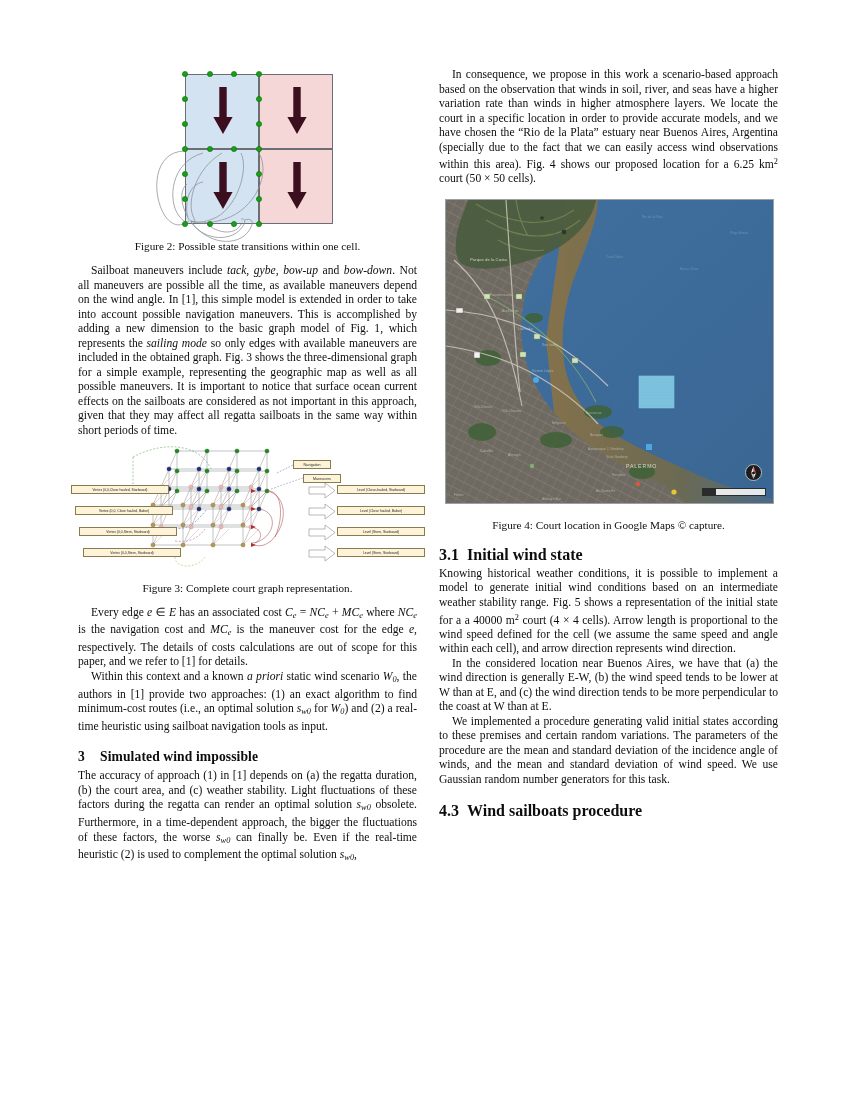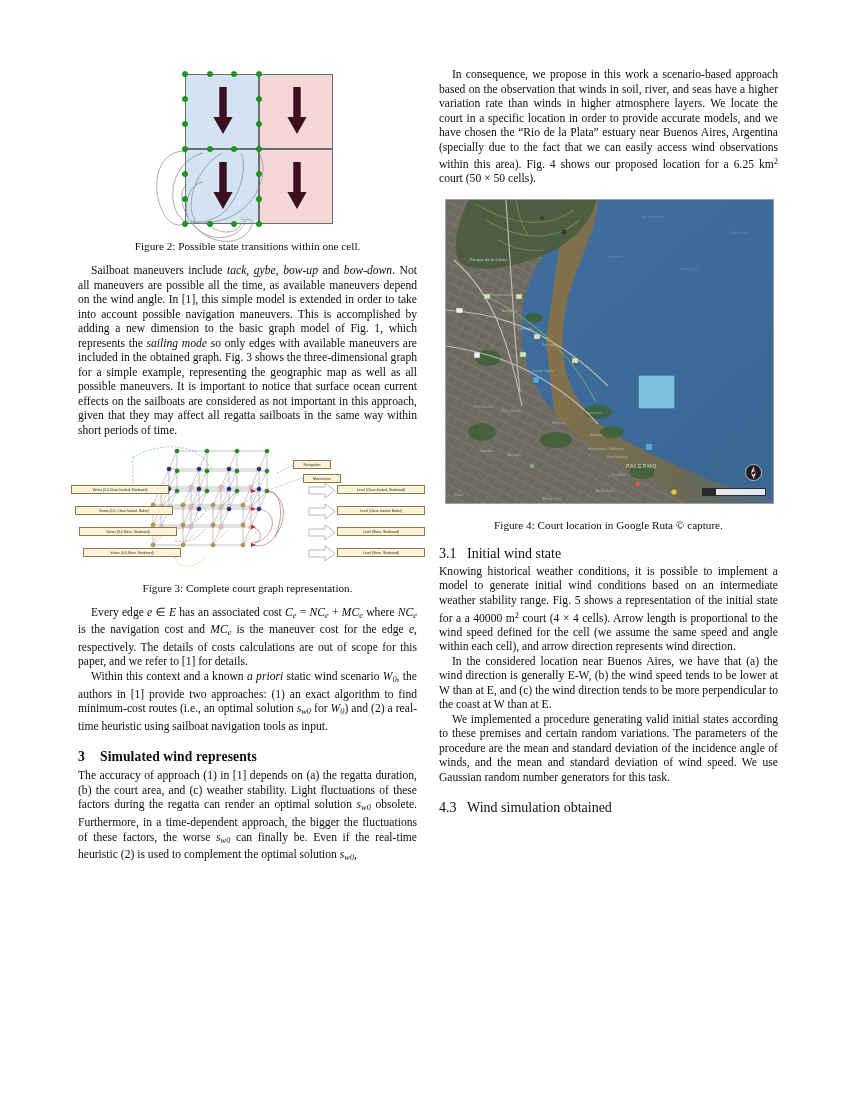--- a/index.html
+++ b/index.html
@@ -42,22 +42,22 @@
     margin:1px 0 0 0;
   }
   h2.sec{
     font-size:13.6px;
     font-weight:bold;
     margin:15px 0 4px 0;
     letter-spacing:0.1px;
   }
   h2.sec .num{display:inline-block;width:22px;}
   h3.subsec{
-    font-size:14px;
-    font-weight:normal;
+    font-size:16px;
+    font-weight:bold;
     margin:14px 0 3px 0;
   }
   h3.subsec .num{display:inline-block;width:28px;}
 
   i,em{font-style:italic;}
   .mi{font-family:"Liberation Serif",serif;font-style:italic;}
   .sub{font-size:0.72em;vertical-align:-0.25em;font-style:italic;}
   .sup{font-size:0.72em;vertical-align:0.42em;font-style:normal;}
 
   
@@ -376,21 +376,21 @@
       </div>
     </div>
 
     <div class="caption">Figure 3: Complete court graph representation.</div>
 
     <div class="gap"></div>
     <p class="indent">Every edge <span class="mi">e</span> ∈ <span class="mi">E</span> has an associated cost <span class="mi">C<span class="sub">e</span></span> = <span class="mi">NC<span class="sub">e</span></span> + <span class="mi">MC<span class="sub">e</span></span> where <span class="mi">NC<span class="sub">e</span></span> is the navigation cost and <span class="mi">MC<span class="sub">e</span></span> is the maneuver cost for the edge <span class="mi">e</span>, respectively. The details of costs calculations are out of scope for this paper, and we refer to [1] for details.</p>
     <p class="indent">Within this context and a known <i>a priori</i> static wind scenario <span class="mi">W<span class="sub">0</span></span>, the authors in [1] provide two approaches: (1) an exact algorithm to find minimum-cost routes (i.e., an optimal solution <span class="mi">s<span class="sub">w0</span></span> for <span class="mi">W<span class="sub">0</span></span>) and (2) a real-time heuristic using sailboat navigation tools as input.</p>
 
     <h2 class="sec">
-      <span class="num">3</span><span>Simulated wind represents</span>
+      <span class="num">3</span><span>Simulated wind impossible</span>
     </h2>
     <p>The accuracy of approach (1) in [1] depends on (a) the regatta duration, (b) the court area, and (c) weather stability. Light fluctuations of these factors during the regatta can render an optimal solution <span class="mi">s<span class="sub">w0</span></span> obsolete. Furthermore, in a time-dependent approach, the bigger the fluctuations of these factors, the worse <span class="mi">s<span class="sub">w0</span></span> can finally be. Even if the real-time heuristic (2) is used to complement the optimal solution <span class="mi">s<span class="sub">w0</span></span>,</p>
   </div>
 
   <div class="col">
 
     <p class="indent">In consequence, we propose in this work a scenario-based approach based on the observation that winds in soil, river, and seas have a higher variation rate than winds in higher atmosphere layers. We locate the court in a specific location in order to provide accurate models, and we have chosen the “Rio de la Plata” estuary near Buenos Aires, Argentina (specially due to the fact that we can easily access wind observations within this area). Fig. 4 shows our proposed location for a 6.25 km<span class="sup">2</span> court (50 × 50 cells).</p>
 
     <div class="fig4-wrap">
       <div class="map">
@@ -519,28 +519,28 @@
             <path d="M8.5,15 L6,9 L8.5,10.4 Z" fill="#cfcfcf"></path>
           </svg>
         </div>
 
         <div class="scalebar">
           <div class="blk"></div>
         </div>
       </div>
     </div>
 
-    <div class="caption">Figure 4: Court location in Google Ruta © capture.</div>
+    <div class="caption">Figure 4: Court location in Google Maps © capture.</div>
 
     <h3 class="subsec">
       <span class="num">3.1</span><span>Initial wind state</span>
     </h3>
     <p>Knowing historical weather conditions, it is possible to implement a model to generate initial wind conditions based on an intermediate weather stability range. Fig. 5 shows a representation of the initial state for a a 40000 m<span class="sup">2</span> court (4 × 4 cells). Arrow length is proportional to the wind speed defined for the cell (we assume the same speed and angle within each cell), and arrow direction represents wind direction.</p>
     <p class="indent">In the considered location near Buenos Aires, we have that (a) the wind direction is generally E-W, (b) the wind speed tends to be lower at W than at E, and (c) the wind direction tends to be more perpendicular to the coast at W than at E.</p>
     <p class="indent">We implemented a procedure generating valid initial states according to these premises and certain random variations. The parameters of the procedure are the mean and standard deviation of the incidence angle of winds, and the mean and standard deviation of wind speed. We use Gaussian random number generators for this task.</p>
 
     <h3 class="subsec">
-      <span class="num">4.3</span><span>Wind simulation obtained</span>
+      <span class="num">4.3</span><span>Wind sailboats procedure</span>
     </h3>
   </div>
 
 </div>
 </div>
 
 </body></html>

